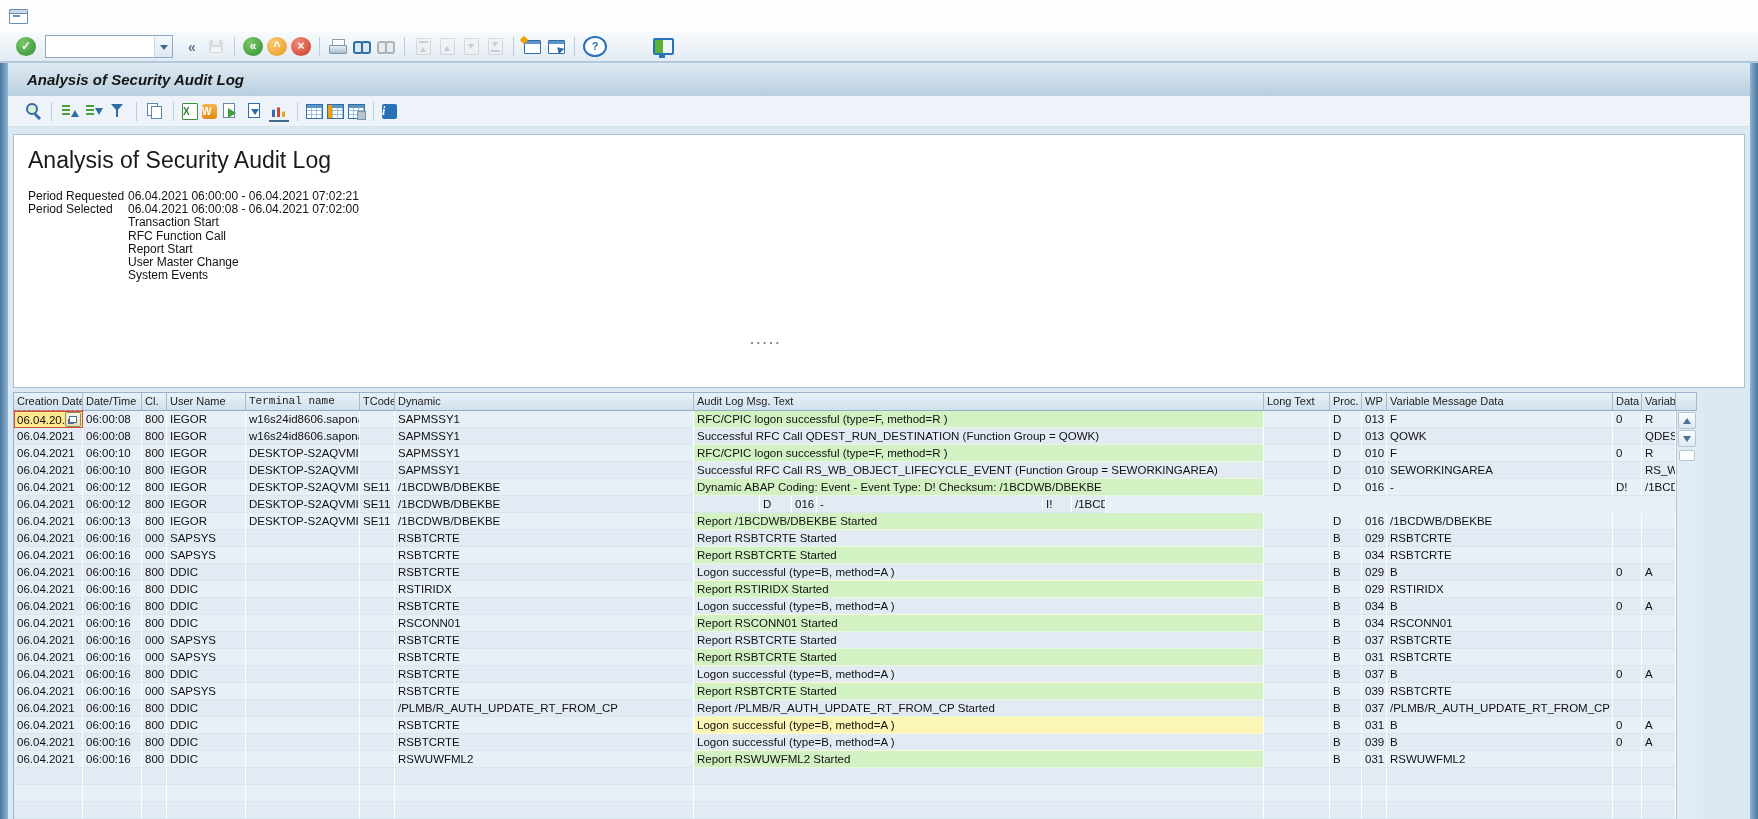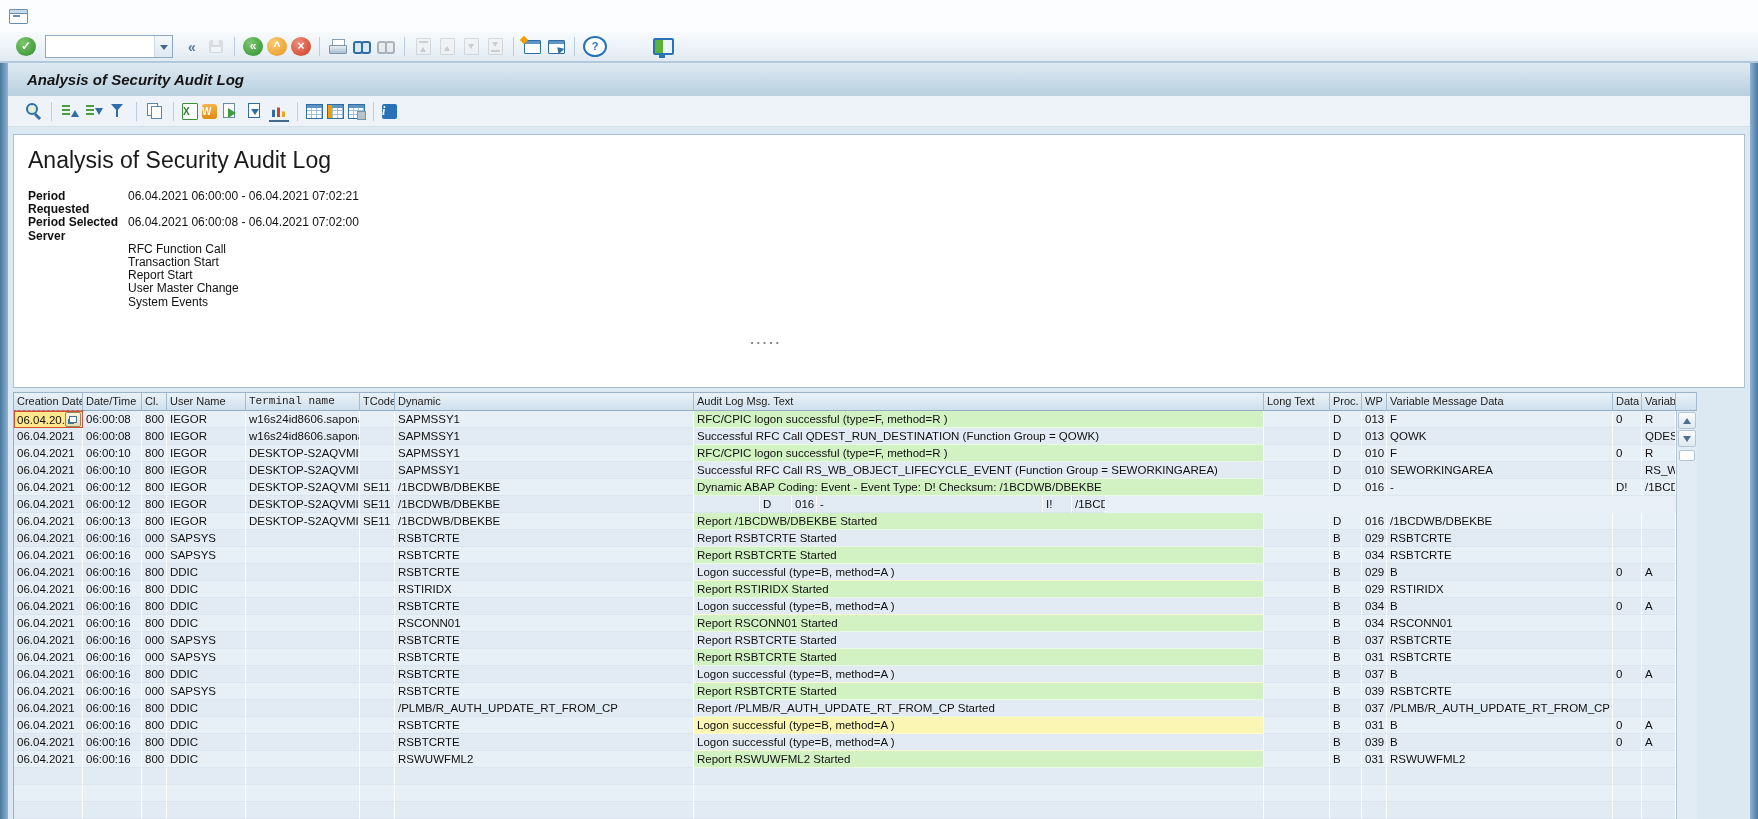--- a/index.html
+++ b/index.html
@@ -98,21 +98,21 @@
   .g2::after{content:"";position:absolute;left:0;top:0;bottom:0;width:4px;background:#f0a000}
   .g3::after{content:"";position:absolute;right:-2px;bottom:-2px;width:7px;height:7px;background:#b6c3cf;border:1px solid #7d94a8}
   .i-info{width:15px;height:15px;background:#2a72b8;border-radius:2px}
   .i-info .g{color:#fff;font-family:"Liberation Serif",serif;font-style:italic;font-weight:bold;font-size:12px;line-height:15px;width:100%}
   
   .panel{position:absolute;left:13px;top:134px;width:1732px;height:254px;background:#fff;
          border:1px solid #a9bfd3;box-sizing:border-box}
   .panel h1{margin:12px 0 0 14px;font-size:23px;font-weight:normal;color:#1a1a1a}
   .meta{margin:16px 0 0 14px;font-size:12px;line-height:13.2px}
   .meta-row{display:flex}
-  .meta-label{width:100px;font-weight:bold;flex:0 0 100px}
+  .meta-label{width:100px;font-weight:normal;flex:0 0 100px}
   .panel-dots{position:absolute;left:712px;top:200px;width:80px;text-align:center;color:#808080;
               font-size:13px;letter-spacing:2px;font-weight:bold}
   .panel-dots::before{content:"·····"}
   
   .grid{position:absolute;left:13px;top:392px;width:1684px;height:427px;background:#e9f0f7;
         border-left:1px solid #9ab3c9;border-top:1px solid #9ab3c9;box-sizing:border-box;overflow:hidden}
   .thead{display:flex;height:18px}
   .th{box-sizing:border-box;flex:0 0 auto;background:linear-gradient(#eaf2f8,#cfe0ed);
       border-right:1px solid #a5bccf;border-bottom:1px solid #93adc2;font-size:11px;line-height:17px;
       padding:0 3px;white-space:nowrap;overflow:hidden;color:#1c1c1c}
@@ -241,30 +241,26 @@
   <div class="meta" id="meta">
       <div class="meta-row">
         <span class="meta-label">Period Requested</span>
         <span class="meta-value">06.04.2021 06:00:00 - 06.04.2021 07:02:21</span>
       </div>
       <div class="meta-row">
         <span class="meta-label">Period Selected</span>
         <span class="meta-value">06.04.2021 06:00:08 - 06.04.2021 07:02:00</span>
       </div>
       <div class="meta-row">
-        <span class="meta-label">Server</span>
-        <span class="meta-value"></span>
+        <span class="meta-label"></span>
+        <span class="meta-value">Transaction Start</span>
       </div>
       <div class="meta-row">
         <span class="meta-label"></span>
         <span class="meta-value">RFC Function Call</span>
-      </div>
-      <div class="meta-row">
-        <span class="meta-label"></span>
-        <span class="meta-value">Transaction Start</span>
       </div>
       <div class="meta-row">
         <span class="meta-label"></span>
         <span class="meta-value">Report Start</span>
       </div>
       <div class="meta-row">
         <span class="meta-label"></span>
         <span class="meta-value">User Master Change</span>
       </div>
       <div class="meta-row">

